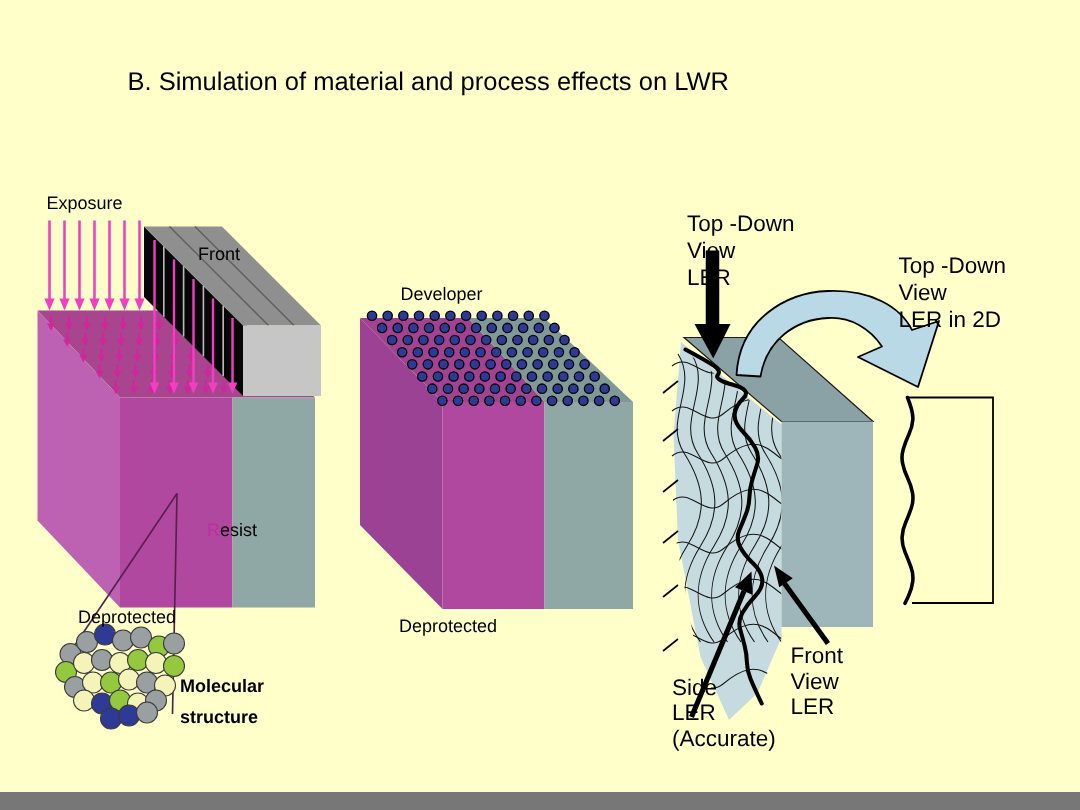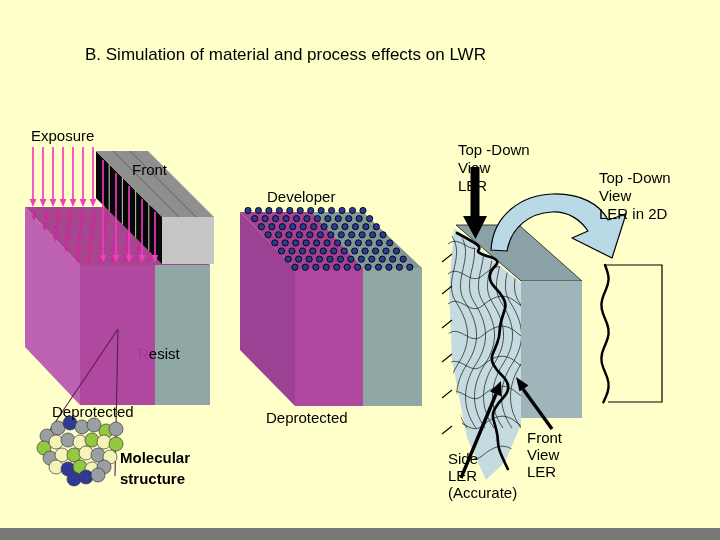--- a/index.html
+++ b/index.html
@@ -3,21 +3,21 @@
 <meta charset="utf-8">
 <style>
   html,body{margin:0;padding:0;background:#777;}
   #slide{
     position:relative;width:720px;height:528px;overflow:hidden;
     background:#86efac;
     font-family:"Liberation Sans","DejaVu Sans",sans-serif;
     color:#000;
   }
   #slide svg{position:absolute;left:0;top:0;}
-  .lbl{position:absolute;font-size:15px;line-height:19px;white-space:pre;}
+  .lbl{position:absolute;font-size:12px;line-height:19px;white-space:pre;}
   .ctr{white-space:normal;}
   #t-title{left:85px;top:45px;font-size:17px;}
   #t-sub{left:203px;top:76px;font-size:17px;}
   #t-exposure{left:31px;top:126px;}
   #t-mask{left:132px;top:160px;}
   #t-developer{left:267px;top:187px;}
   #t-resist{left:138px;top:344px;}
   #t-resist .rmag{color:#bb2f9d;}
   #t-dep1{left:52px;top:402px;}
   #t-dep2{left:266px;top:408px;}

